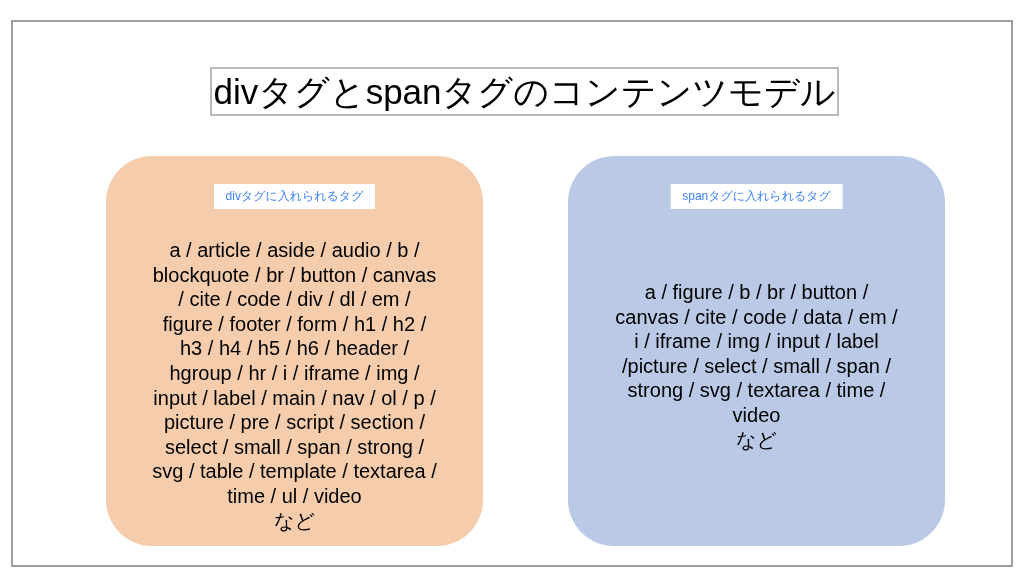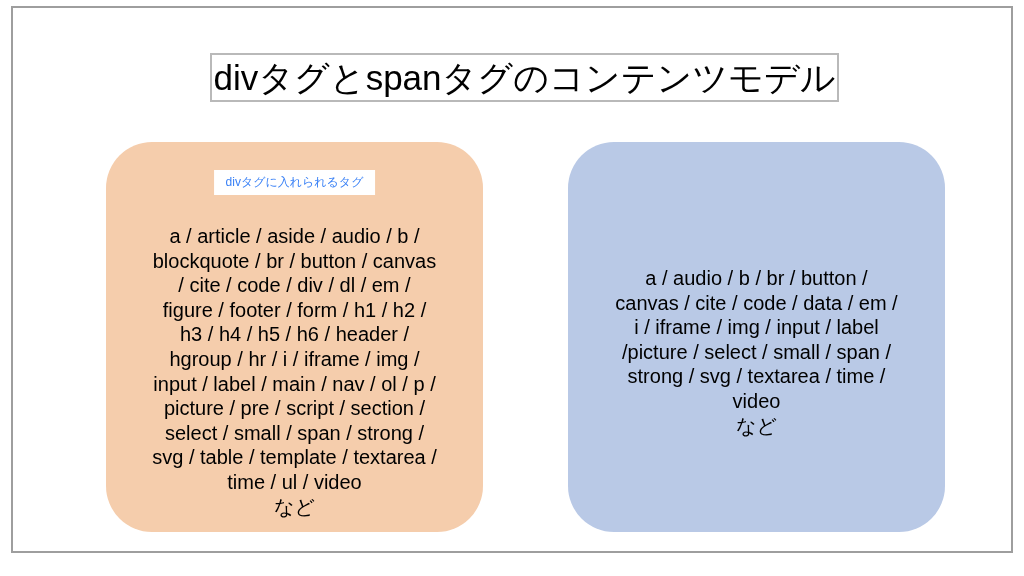--- a/index.html
+++ b/index.html
@@ -19,21 +19,21 @@
     position: relative;
     width: 1024px;
     height: 576px;
     background: #ffffff;
   }
 
   
   .slide-frame {
     position: absolute;
     left: 11px;
-    top: 6px;
+    top: 20px;
     width: 1002px;
     height: 547px;
     box-sizing: border-box;
     border: 2px solid #9e9e9e;
     background: #ffffff;
   }
 
   
   .title-box {
     position: absolute;
@@ -121,21 +121,22 @@
 hgroup / hr / i / iframe / img /
 input / label / main / nav / ol / p /
 picture / pre / script / section /
 select / small / span / strong /
 svg / table / template / textarea /
 time / ul / video
 など</div>
     </div>
 
     <div class="panel panel-right" style="background: rgb(185, 201, 230);">
-      <div class="panel-body">a / audio / b / br / button /
+      <div class="panel-label" style="background: rgb(255, 255, 255);">spanタグに入れられるタグ</div>
+      <div class="panel-body">a / figure / b / br / button /
 canvas / cite / code / data / em /
 i / iframe / img / input / label
 /picture / select / small / span /
 strong / svg / textarea / time /
 video
 など</div>
     </div>
 
   </div>
 </div>

